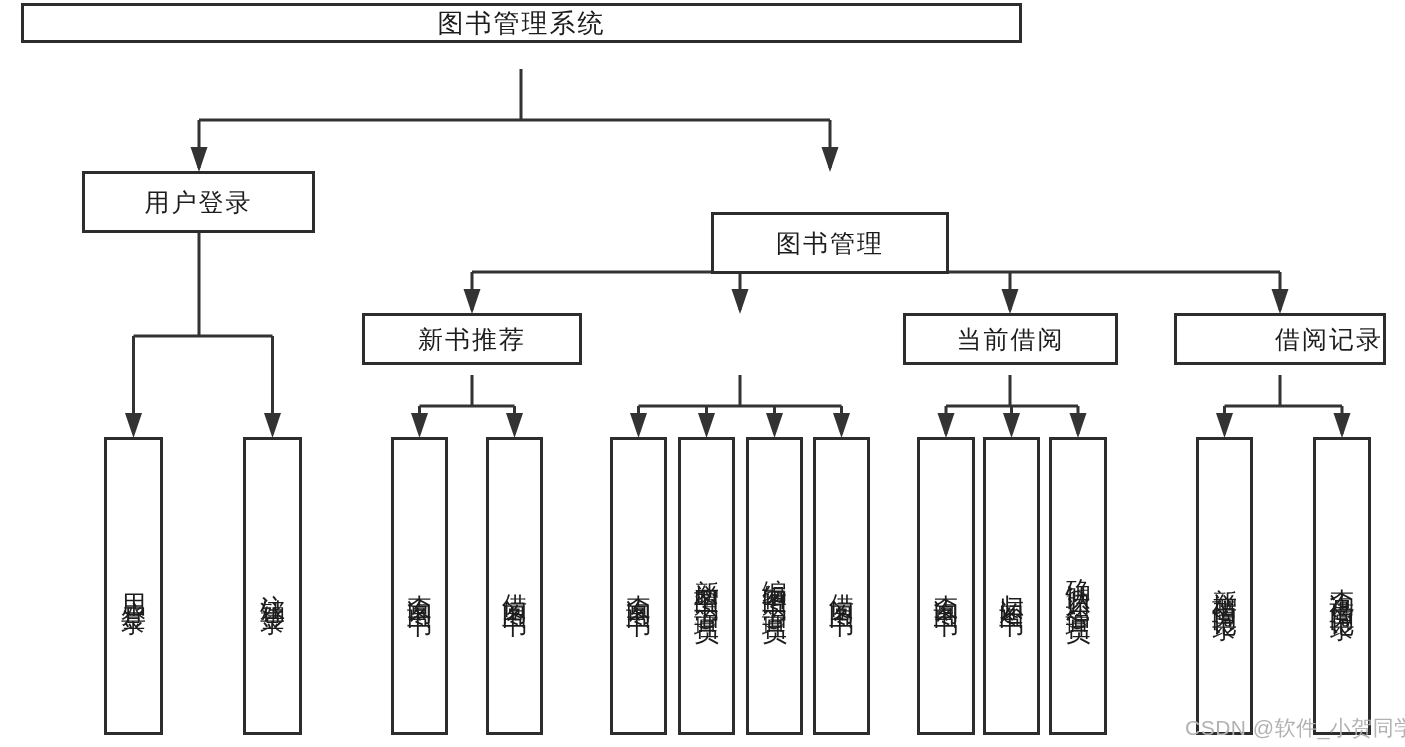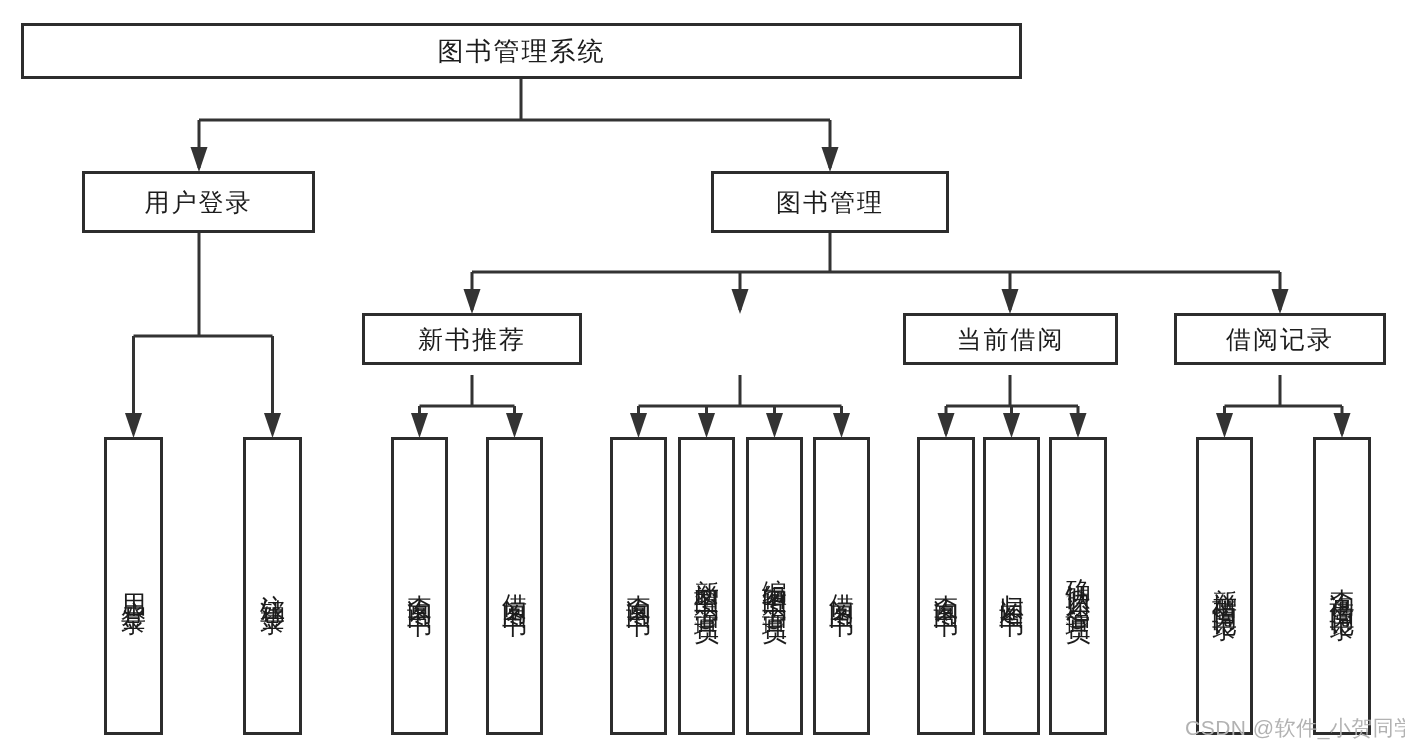--- a/index.html
+++ b/index.html
@@ -9,21 +9,21 @@
     font-family:"Liberation Sans", sans-serif;
     color:#1c1c1c;
   }
   .lines { position:absolute; left:0; top:0; width:1405px; height:747px; }
   .box {
     position:absolute; box-sizing:border-box;
     border:3px solid #2d2d2d; background:#ffffff;
     display:flex; align-items:center; justify-content:center;
     color:#1c1c1c;
   }
-  .h1 { left:21px; top:23px; width:1001px; height:56px;justify-content:center; }
+  .h1 { left:21px; top:3px; width:1001px; height:40px;justify-content:center; }
   .h1 span { font-size:26px; letter-spacing:2px; }
   .h2 { top:171px; height:62px; }
   .h2 span, .h3 span { font-size:25px; letter-spacing:2px; }
   .h3 { top:313px; height:52px; }
   .leaf { top:437px; height:298px; }
   .leaf span {
     writing-mode:vertical-rl; text-orientation:mixed;
     font-size:25px; letter-spacing:6px; line-height:1;
     white-space:nowrap;
   }
@@ -71,31 +71,31 @@
     <use href="#ah" transform="translate(1342,438)"></use>
   </svg>
 
   <div class="box h1">
     <span>图书管理系统</span>
   </div>
 
   <div class="box h2" style="left:82px;width:233px;">
     <span>用户登录</span>
   </div>
-  <div class="box h2" style="left:711px;width:238px;">
+  <div class="box h2" style="left:711px;width:238px;margin-top:41px;">
     <span>图书管理</span>
   </div>
 
   <div class="box h3" style="left:362px;width:220px;">
     <span>新书推荐</span>
   </div>
   <div class="box h3" style="left:903px;width:215px;">
     <span>当前借阅</span>
   </div>
-  <div class="box h3" style="left:1174px;width:212px;">
+  <div class="box h3" style="left:1174px;width:212px;justify-content:flex-end;">
     <span>借阅记录</span>
   </div>
 
   <div class="box leaf" style="left:104px;width:59px;">
     <span>用户登录</span>
   </div>
   <div class="box leaf" style="left:243px;width:59px;">
     <span>注销登录</span>
   </div>
 

